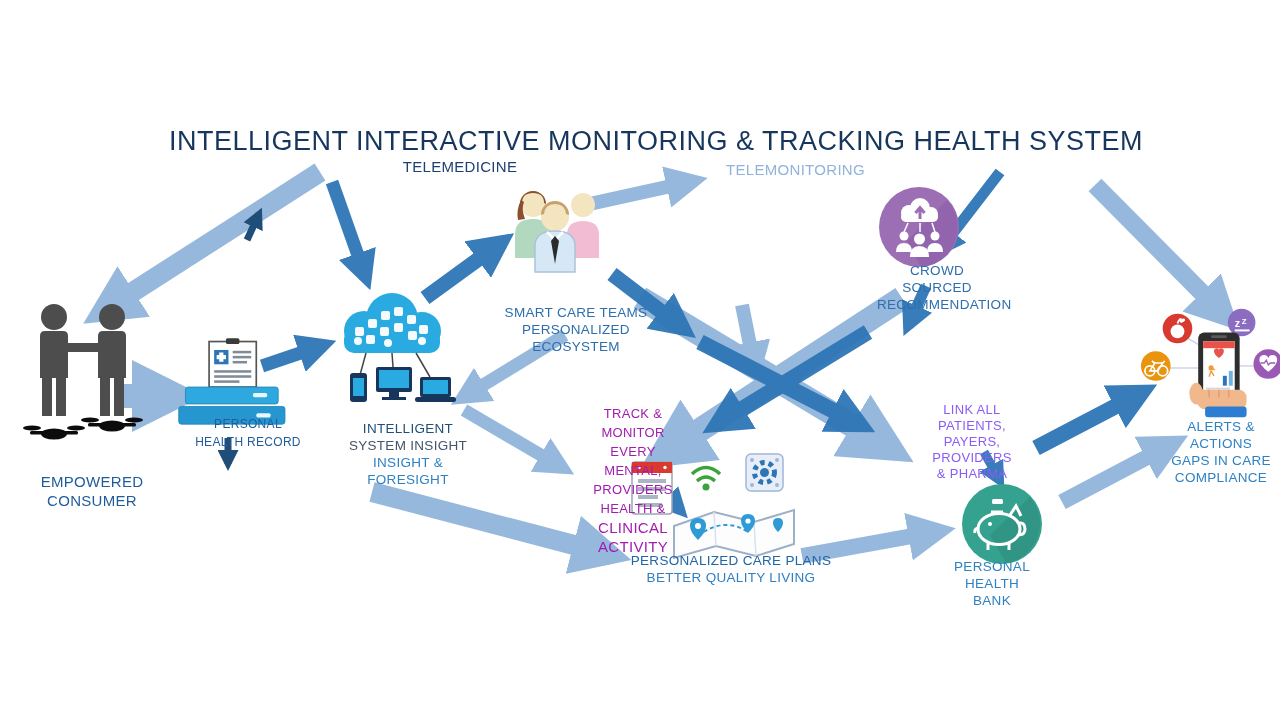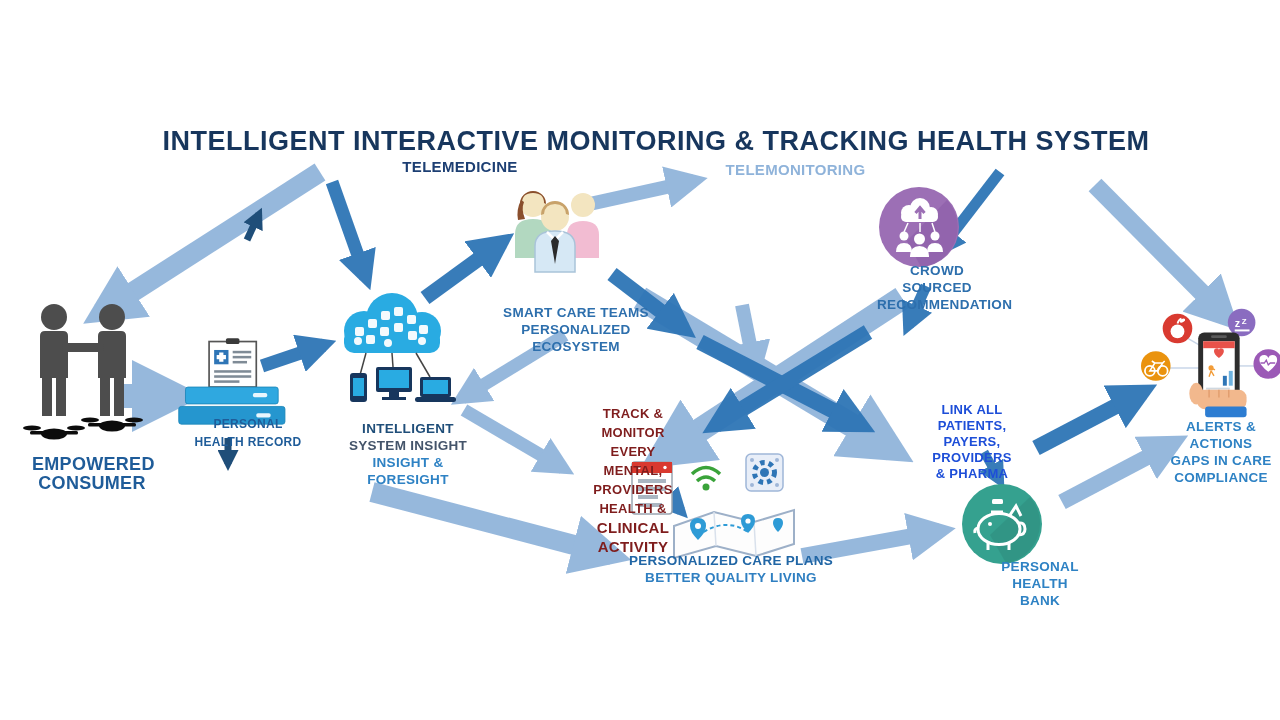--- a/index.html
+++ b/index.html
@@ -1,41 +1,41 @@
 <!DOCTYPE html>
 <html><head>
 <meta charset="utf-8">
 <style>
   * { margin:0; padding:0; box-sizing:border-box; }
   body { background:#ffffff; font-family:"Liberation Sans", sans-serif; }
   .canvas { position:relative; width:1280px; height:720px; background:#ffffff; overflow:hidden; }
   .arrow-layer { position:absolute; left:0; top:0; z-index:1; }
   .abs { position:absolute; }
   .icon { z-index:3; }
-  .lbl { position:absolute; z-index:4; text-align:center; font-weight:700; letter-spacing:.3px;padding-left:32px; }
+  .lbl { position:absolute; z-index:4; text-align:center; font-weight:400; letter-spacing:.3px;padding-left:32px; }
   .title { left:0; top:126px; width:1280px; font-size:27px; color:#17365d; letter-spacing:.5px; }
   .tele-left  { left:368px; top:158px; width:152px; font-size:15px; color:#1d3f73; }
   .tele-right { left:692px; top:161px; width:175px; font-size:15px; color:#8fb3da; }
   .lbl-blue   { color:#1f5c99; font-size:14px; line-height:18px; }
   .lbl-bright { color:#2e82c4; font-size:13.5px; line-height:17px; }
-  .consumer-label { left:0; top:455px; width:152px; font-size:18px; line-height:19px; }
+  .consumer-label { left:0; top:472px; width:152px; font-size:15px; line-height:19px; }
   .phr-label      { left:158px; top:415px; width:148px; font-size:12px; }
   .cloud-label    { left:303px; top:420px; width:178px; font-size:13.5px; line-height:17px; }
   .cloud-label .l1 { color:#1f4e79; }
   .cloud-label .l2 { color:#44546a; }
   .cloud-label .l3 { color:#2e82c4; }
   .team-label     { left:462px; top:272px; width:196px; font-size:13.5px; color:#2d6fad; line-height:17px;margin-top:32px; }
-  .track-block    { left:542px; top:404px; width:150px; font-size:13px; color:#7f1d1d; line-height:19px; }
+  .track-block    { left:542px; top:404px; width:150px; font-size:13px; color:#a21caf; line-height:19px; }
   .track-block .big { font-size:15px; }
   .plans-label    { left:592px; top:552px; width:246px; }
   .plans-label .l1 { color:#2166a5; }
   .plans-label .l2 { color:#2f7fc1; }
   .crowd-label    { left:845px; top:262px; width:152px; font-size:13.5px; color:#2d6fad; line-height:17px; }
-  .link-block     { left:898px; top:402px; width:116px; font-size:13px; color:#1d4ed8; line-height:16px; }
-  .bank-label     { left:952px; top:558px; width:144px; }
+  .link-block     { left:898px; top:402px; width:116px; font-size:13px; color:#8b5cf6; line-height:16px; }
+  .bank-label     { left:904px; top:558px; width:144px; }
   .alerts-label   { left:1126px; top:418px; width:158px; }
 </style>
 </head>
 <body>
 
 <div class="canvas">
 
   <svg class="arrow-layer" width="1280" height="720">
     <defs>
       <marker id="ah-l" markerWidth="3" markerHeight="3" refX="2" refY="1.5" orient="auto">

